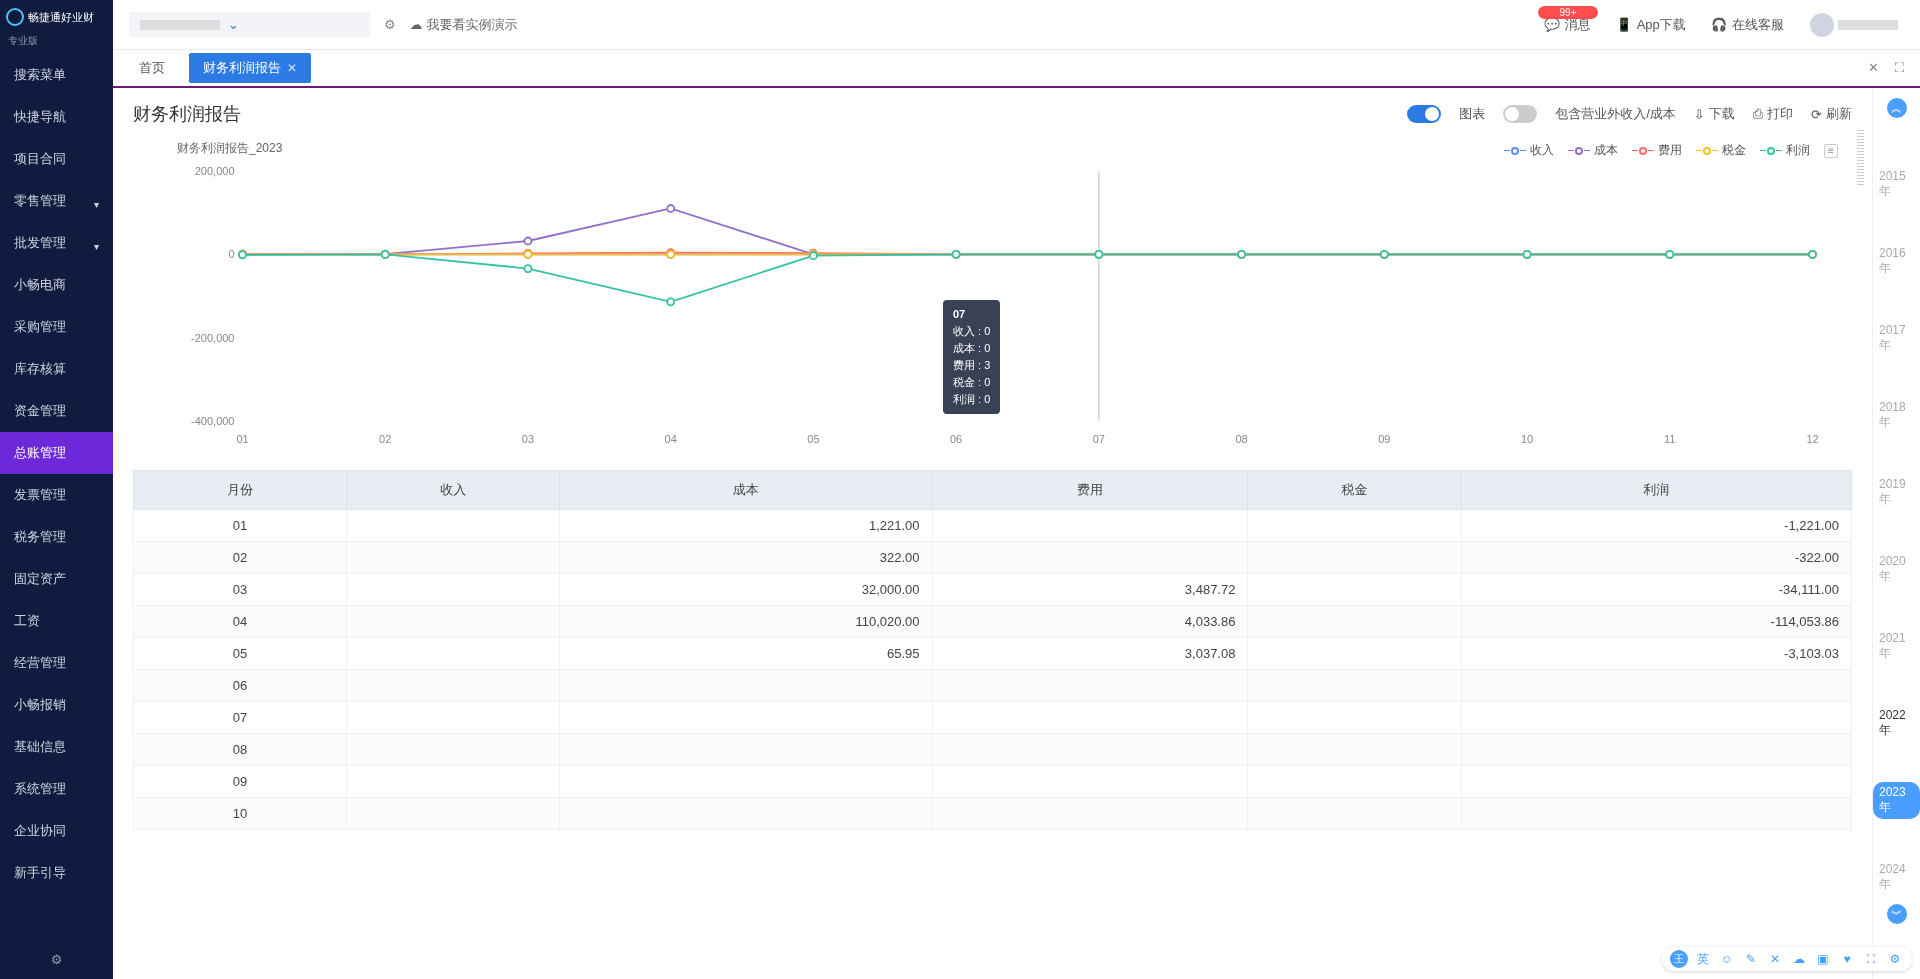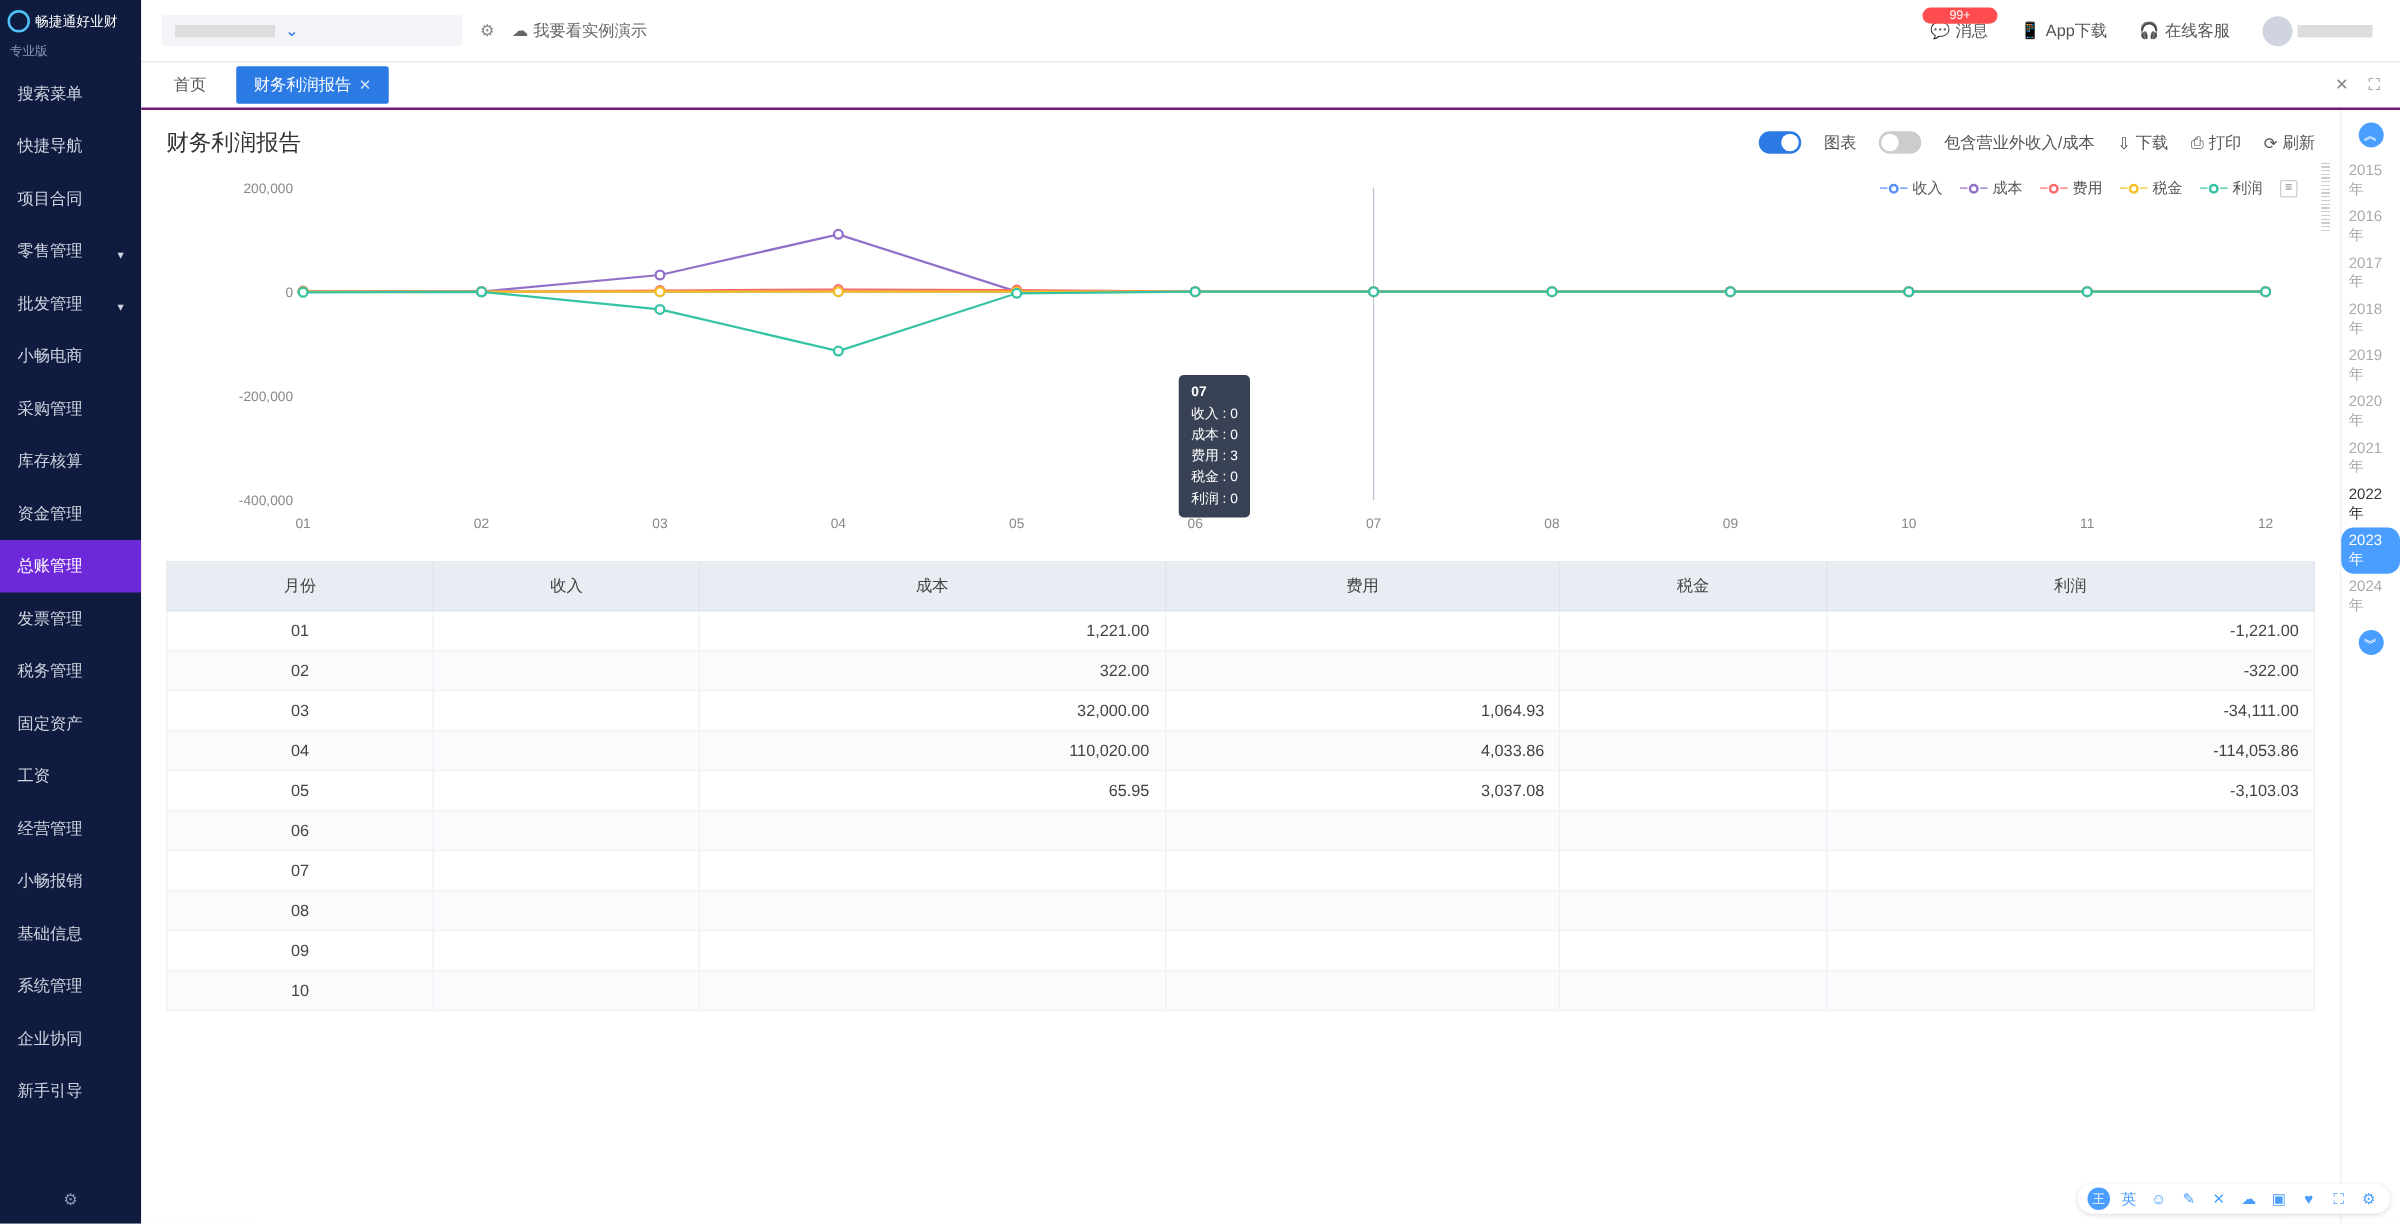--- a/index.html
+++ b/index.html
@@ -67,21 +67,21 @@
 
 .tbl { width: 100%; border-collapse: collapse; }
 .tbl th { background: #e8ecf3; padding: 10px 12px; font-weight: 500; color: #444; border: 1px solid #dfe3ea; }
 .tbl td { padding: 8px 12px; border: 1px solid #eef0f4; text-align: right; color: #444; }
 .tbl td:first-child, .tbl th:first-child { text-align: center; }
 .tbl tr:nth-child(even) td { background: #fafbfc; }
 
 
 .year-bar { width: 48px; display: flex; flex-direction: column; align-items: center; padding: 10px 0; gap: 8px; border-left: 1px solid #eef0f4; }
 .year-nav { width: 20px; height: 20px; background: #4a9eff; border-radius: 50%; color: #fff; font-size: 11px; display: flex; align-items: center; justify-content: center; cursor: pointer; }
-.year-item { font-size: 12px; color: #aaa; padding: 3px 6px; cursor: pointer; border-radius: 10px; }
+.year-item { font-size: 12px; color: #aaa; padding: 3px 6px; cursor: pointer; border-radius: 10px; margin-top: 40px; }
 .year-item.current { color: #333; }
 .year-item.active { background: #4a9eff; color: #fff; }
 
 
 .ime { position: fixed; bottom: 8px; right: 8px; display: flex; gap: 6px; align-items: center; background: #fff; padding: 3px 8px; border-radius: 14px; box-shadow: 0 1px 4px rgba(0,0,0,.15); }
 .ime span { width: 18px; height: 18px; display: flex; align-items: center; justify-content: center; font-size: 12px; color: #4a9eff; cursor: pointer; }
 .ime .ch { background: #4a9eff; color: #fff; border-radius: 50%; font-size: 10px; }
 .drag-handle { position: absolute; top: 130px; right: 56px; width: 7px; height: 55px; background: repeating-linear-gradient(#ccc,#ccc 1px,transparent 1px,transparent 3px); cursor: col-resize; }
 </style>
 </head>
@@ -230,20 +230,21 @@
                 <span>打印</span>
               </div>
             <div class="act">
                 <span>⟳</span>
                 <span>刷新</span>
               </div>
           </div>
         </div>
 
         <div class="chart-wrap">
+          <div class="chart-title">财务利润报告_2023</div>
           <div class="legend">
             <div class="legend-item">
                 <span class="leg-mark">
                   <span class="leg-line" style="background:#5b8ff9"></span>
                   <span class="leg-dot" style="border-color:#5b8ff9"></span>
                   <span class="leg-line" style="background:#5b8ff9"></span>
                 </span>
                 <span>收入</span>
               </div>
             <div class="legend-item">
@@ -400,21 +401,21 @@
                 <td></td>
                 <td>322.00</td>
                 <td></td>
                 <td></td>
                 <td>-322.00</td>
               </tr>
               <tr>
                 <td>03</td>
                 <td></td>
                 <td>32,000.00</td>
-                <td>1,064.93</td>
+                <td>3,487.72</td>
                 <td></td>
                 <td>-34,111.00</td>
               </tr>
               <tr>
                 <td>04</td>
                 <td></td>
                 <td>110,020.00</td>
                 <td>4,033.86</td>
                 <td></td>
                 <td>-114,053.86</td>

